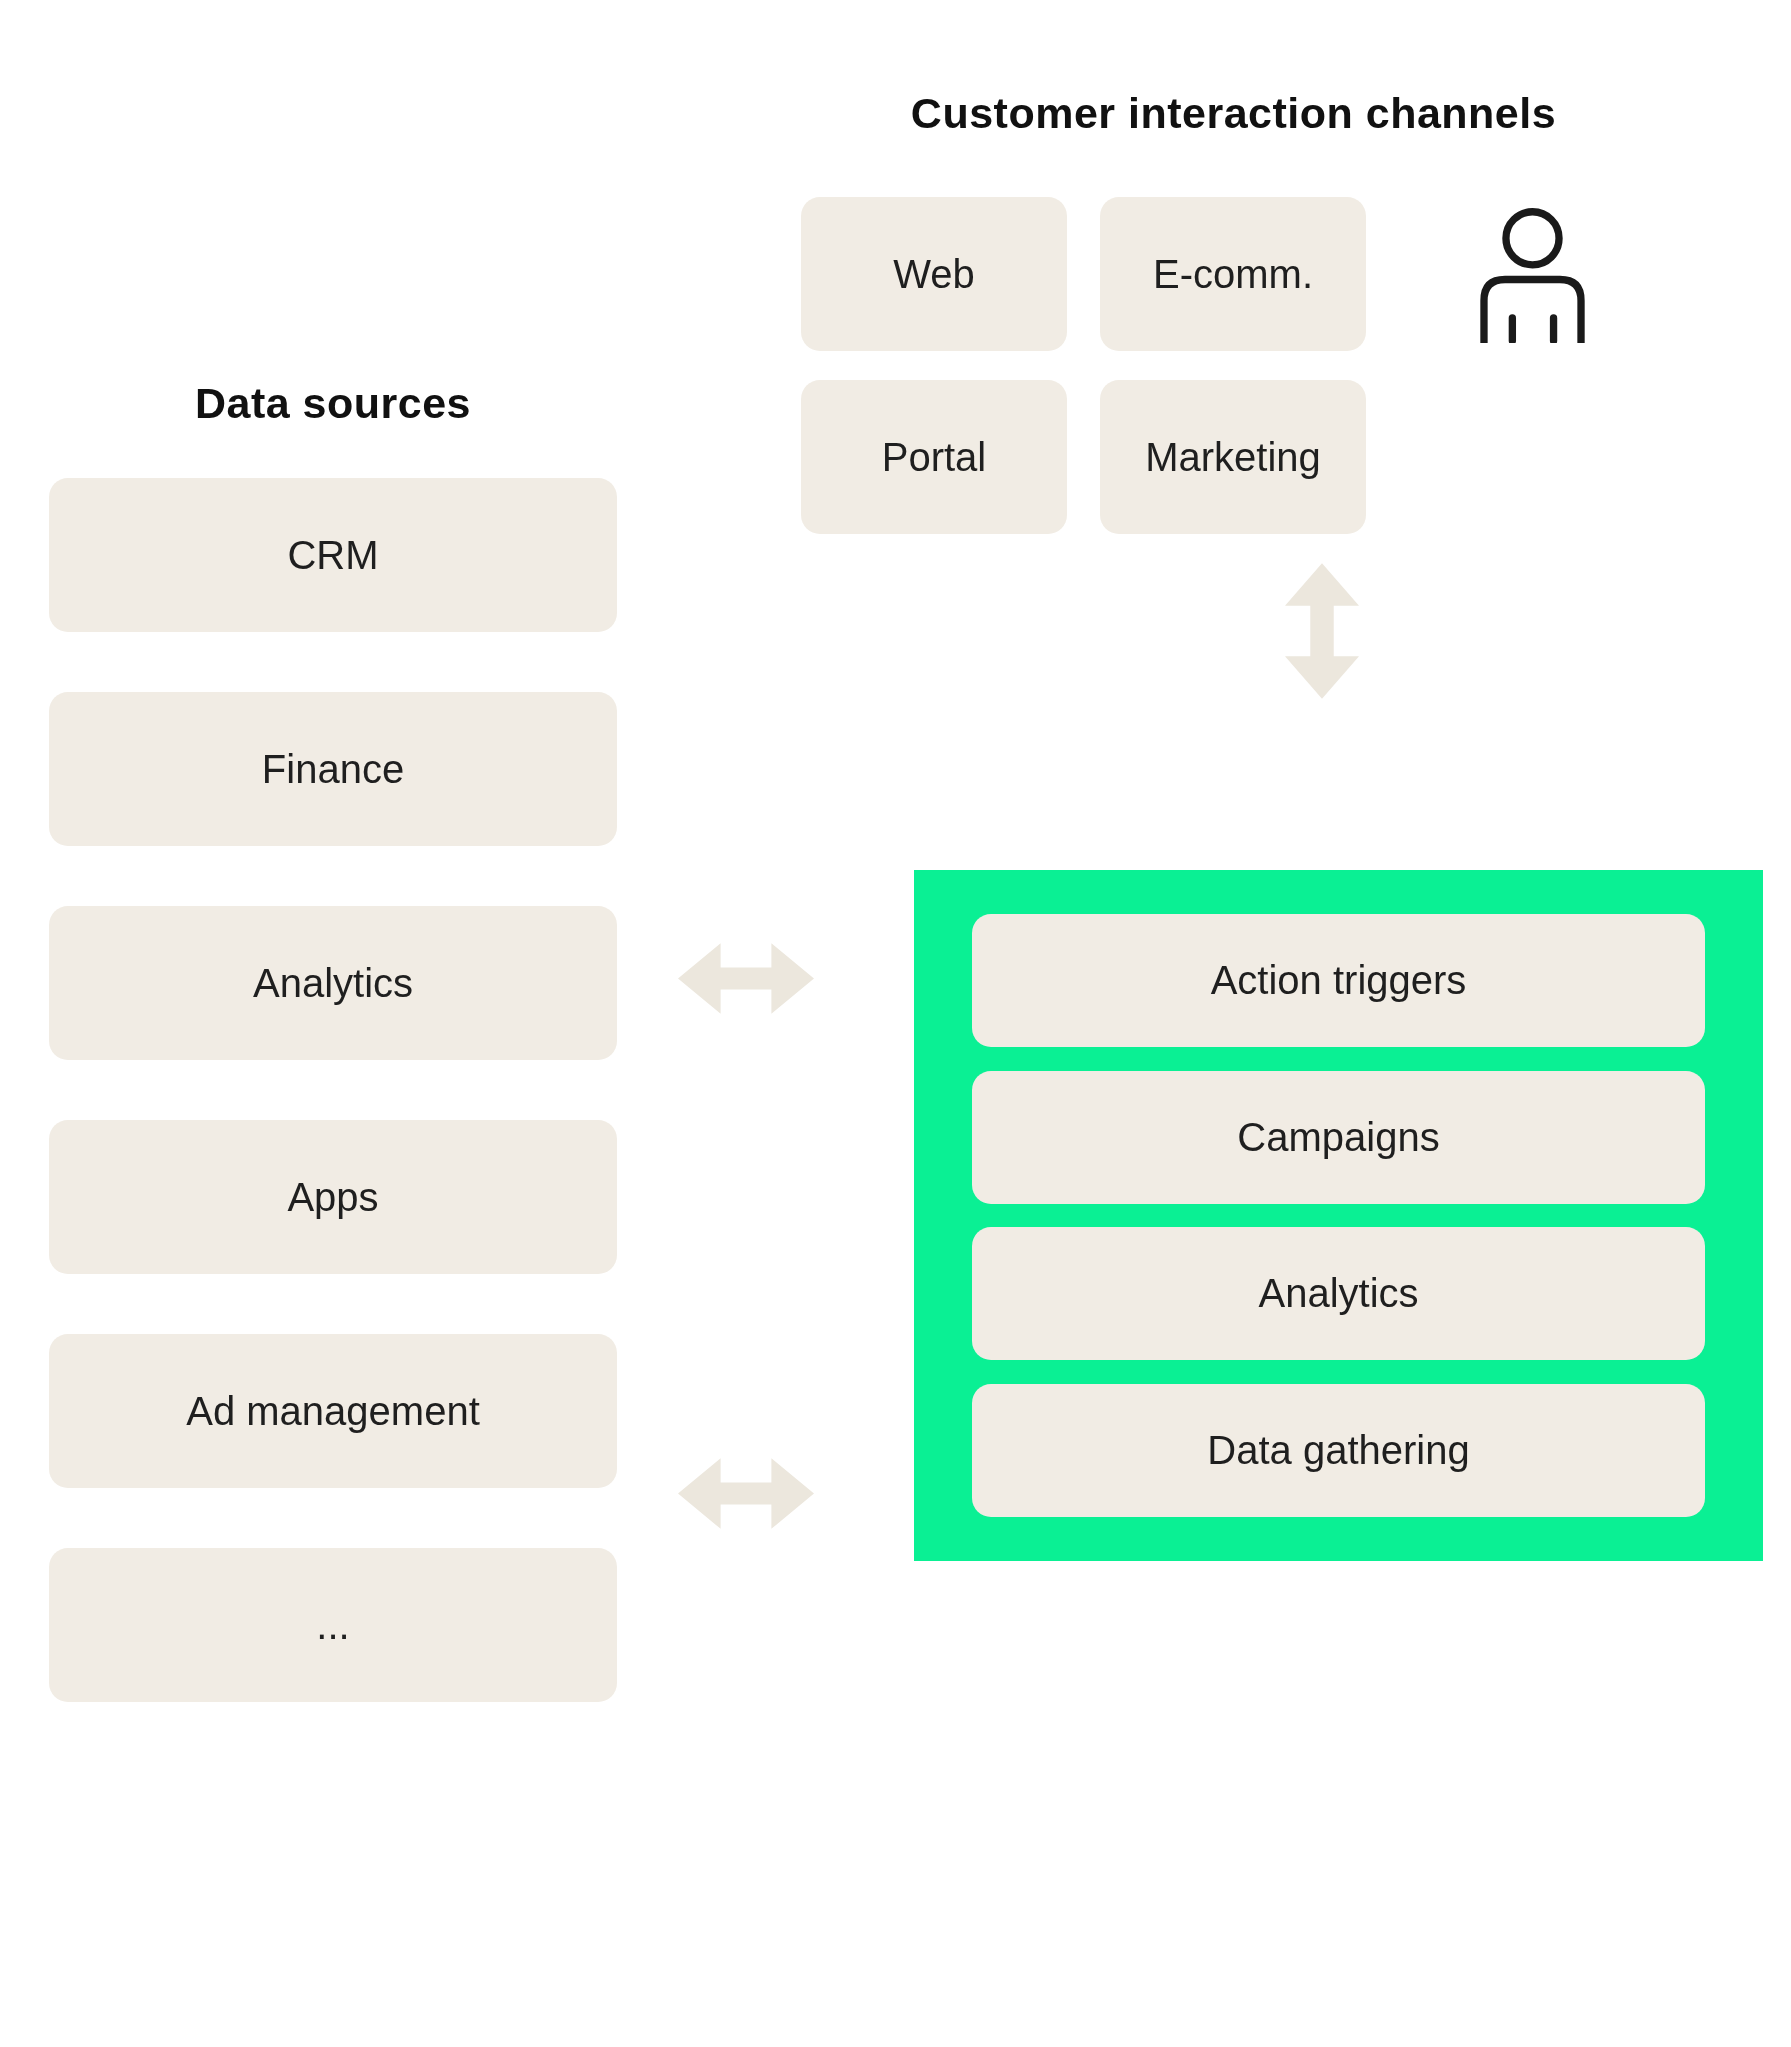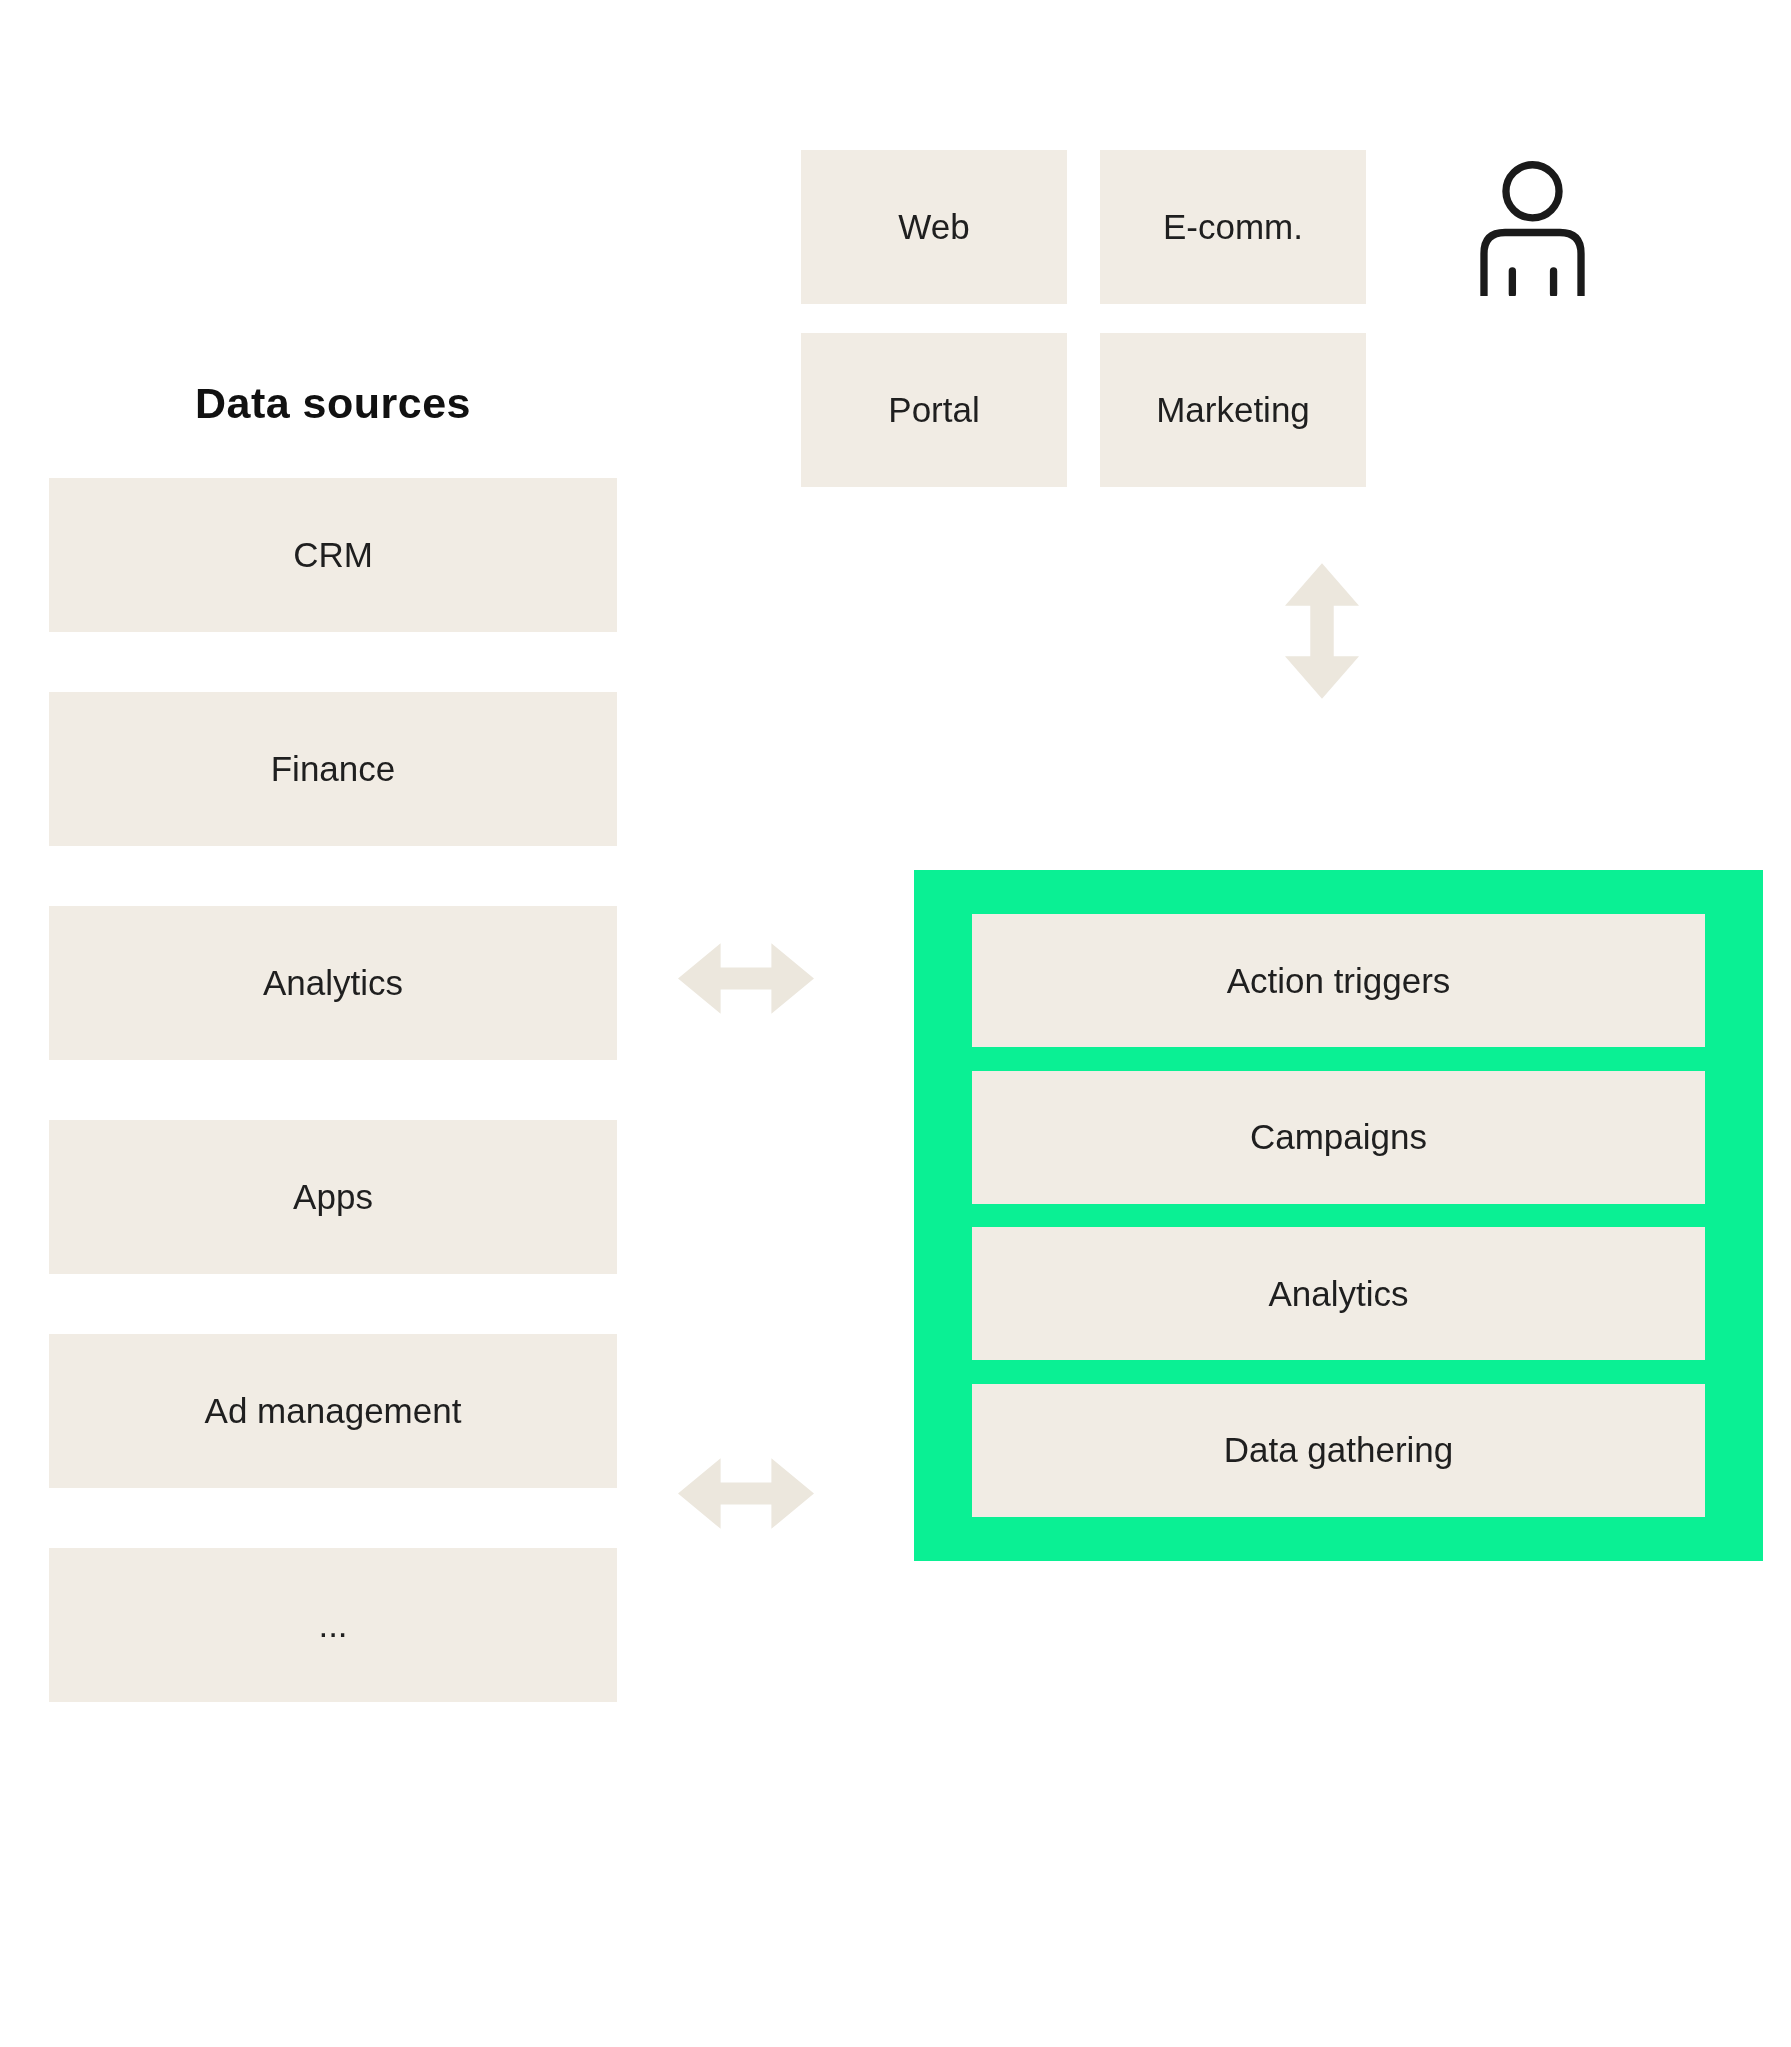--- a/index.html
+++ b/index.html
@@ -26,22 +26,23 @@
     color: var(--title-text);
     text-align: center;
     line-height: 47px;
     letter-spacing: 0.5px;
   }
   .node-box {
     background: var(--box-fill);
     display: flex;
     align-items: center;
     justify-content: center;
-    font-size: 35px;
+    font-size: 40px;
     color: var(--label-text);
+    border-radius: 19px;
   }
 
   
   .data-sources { position: absolute; left: 49px; top: 380px; width: 568px; }
   .data-sources .section-title { margin-bottom: 51px; }
   .source-list { display: flex; flex-direction: column; gap: 60px; }
   .source-list .node-box { height: 154px; }
 
   
   .channels { position: absolute; left: 801px; top: 90px; width: 865px; }
@@ -92,20 +93,21 @@
       <div class="node-box">CRM</div>
       <div class="node-box">Finance</div>
       <div class="node-box">Analytics</div>
       <div class="node-box">Apps</div>
       <div class="node-box">Ad management</div>
       <div class="node-box">...</div>
     </div>
   </section>
 
   <section class="channels">
+    <h2 class="section-title">Customer interaction channels</h2>
     <div class="channel-grid">
       <div class="node-box cell">Web</div>
       <div class="node-box cell">E-comm.</div>
       <div class="cell icon-cell">
         <svg class="person-svg" viewBox="0 0 130 150" fill="none" stroke="currentColor" stroke-width="8">
           <circle cx="65" cy="36" r="29"></circle>
           <path d="M12 150 L12 104 Q12 81 35 81 L95 81 Q118 81 118 104 L118 150" stroke-linecap="round"></path>
           <path d="M43 123 L43 148" stroke-linecap="round"></path>
           <path d="M88 123 L88 148" stroke-linecap="round"></path>
         </svg>

